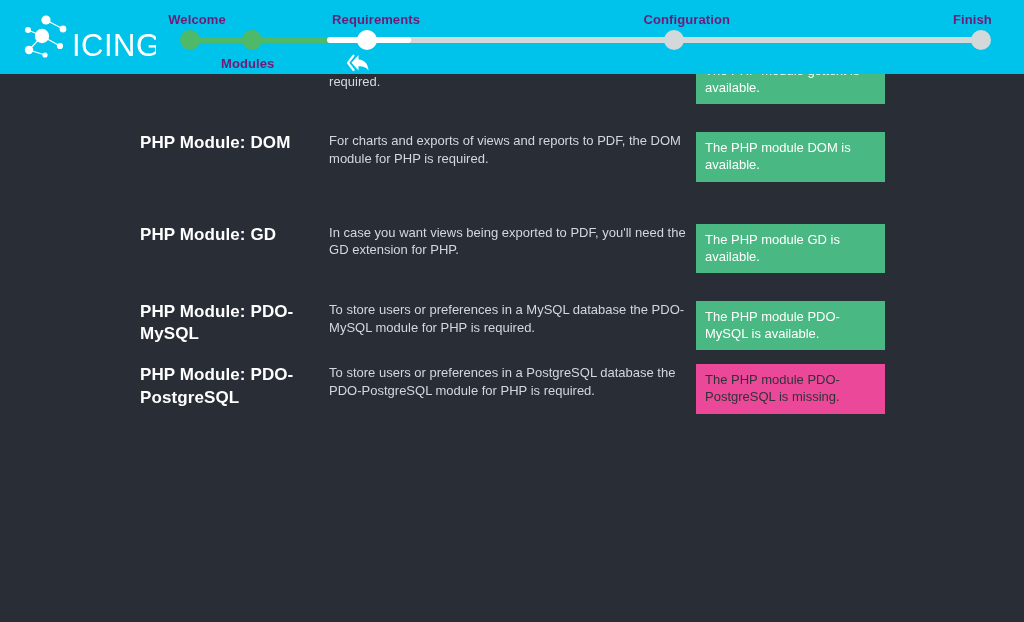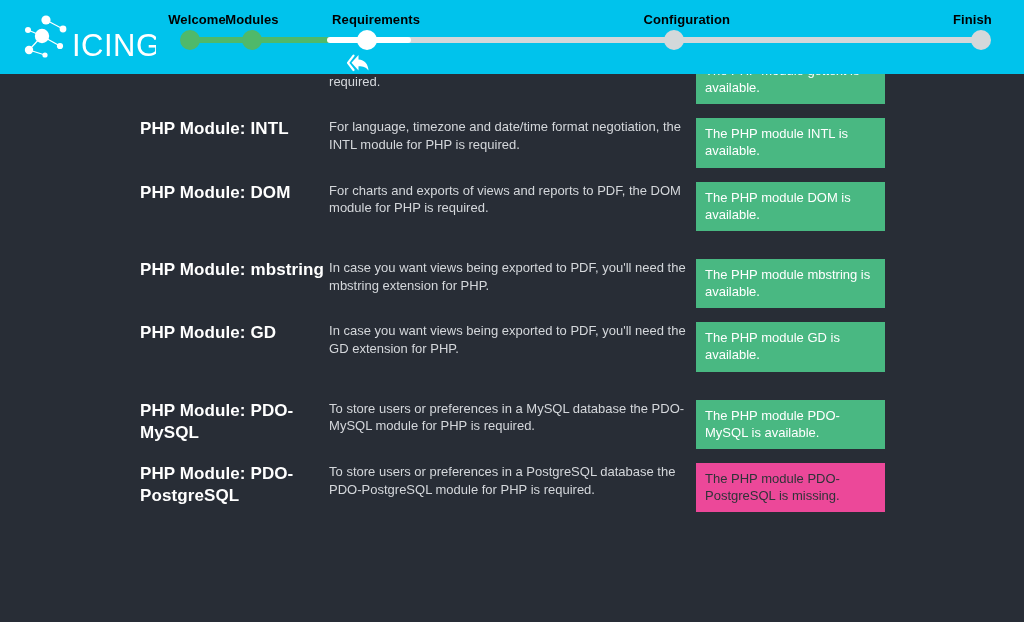--- a/index.html
+++ b/index.html
@@ -42,21 +42,21 @@
     top: 0;
     width: 835px;
     height: 74px;
   }
 
   .step-label {
     position: absolute;
     top: 12px;
     font-size: 13px;
     font-weight: bold;
-    color: #000000;
+    color: #701a75;
     white-space: nowrap;
     letter-spacing: .1px;
   }
 
   .track {
     position: absolute;
     top: 37px;
     height: 6px;
     border-radius: 3px;
   }
@@ -157,49 +157,35 @@
         <tr>
           <td class="col-name">PHP Module: gettext</td>
           <td class="col-desc">For message localization, the gettext module for PHP is required.</td>
           <td class="col-state">
             <span class="badge ok">The PHP module gettext is available.</span>
           </td>
         </tr>
         <tr class="row-spacer">
           <td colspan="3"></td>
         </tr>
-        <tr>
-          <td class="col-name">PHP Module: INTL</td>
-          <td class="col-desc">For language, timezone and date/time format negotiation, the INTL module for PHP is required.</td>
-          <td class="col-state">
-            <span class="badge ok">The PHP module INTL is available.</span>
-          </td>
-        </tr>
         <tr class="row-spacer">
           <td colspan="3"></td>
         </tr>
         <tr>
           <td class="col-name">PHP Module: DOM</td>
           <td class="col-desc">For charts and exports of views and reports to PDF, the DOM module for PHP is required.</td>
           <td class="col-state">
             <span class="badge ok">The PHP module DOM is available.</span>
           </td>
         </tr>
         <tr class="row-spacer">
           <td colspan="3"></td>
         </tr>
         <tr class="row-spacer">
           <td colspan="3"></td>
-        </tr>
-        <tr>
-          <td class="col-name">PHP Module: mbstring</td>
-          <td class="col-desc">In case you want views being exported to PDF, you'll need the mbstring extension for PHP.</td>
-          <td class="col-state">
-            <span class="badge ok">The PHP module mbstring is available.</span>
-          </td>
         </tr>
         <tr class="row-spacer">
           <td colspan="3"></td>
         </tr>
         <tr>
           <td class="col-name">PHP Module: GD</td>
           <td class="col-desc">In case you want views being exported to PDF, you'll need the GD extension for PHP.</td>
           <td class="col-state">
             <span class="badge ok">The PHP module GD is available.</span>
           </td>
@@ -260,21 +246,21 @@
 
   <div class="track done" style="left: 19px; width: 54px;"></div>
       <div class="track done" style="left: 81px; width: 107px;"></div>
       <div class="track todo" style="left: 196px; width: 299px;"></div>
       <div class="track todo" style="left: 503px; width: 299px;"></div>
       <div class="track current" style="left: 152px; width: 42px;"></div>
       <div class="track current" style="left: 194px; width: 42px;"></div>
       <div class="dot done" style="left: 5px;"></div>
       <div class="step-label" style="left: -9px; width: 62px; text-align: center;">Welcome</div>
       <div class="dot done" style="left: 67px;"></div>
-      <div class="step-label" style="left: 46px; width: 62px; text-align: center;">Modules</div>
+      <div class="step-label" style="left: 46px; width: 62px;  margin-top: 44px;">Modules</div>
       <div class="dot current" style="left: 182px;"></div>
       <div class="step-label" style="left: 140px; width: 105px; text-align: right;">Requirements</div>
       <div class="dot todo" style="left: 489px;"></div>
       <div class="step-label" style="left: 443px; width: 112px; text-align: right;">Configuration</div>
       <div class="dot todo" style="left: 796px;"></div>
       <div class="step-label" style="left: 778px; width: 56px; text-align: left;">Finish</div>
     </div>
 
   <div class="reload-icon">
     <svg width="26" height="22" viewBox="0 0 26 22" aria-hidden="true">

